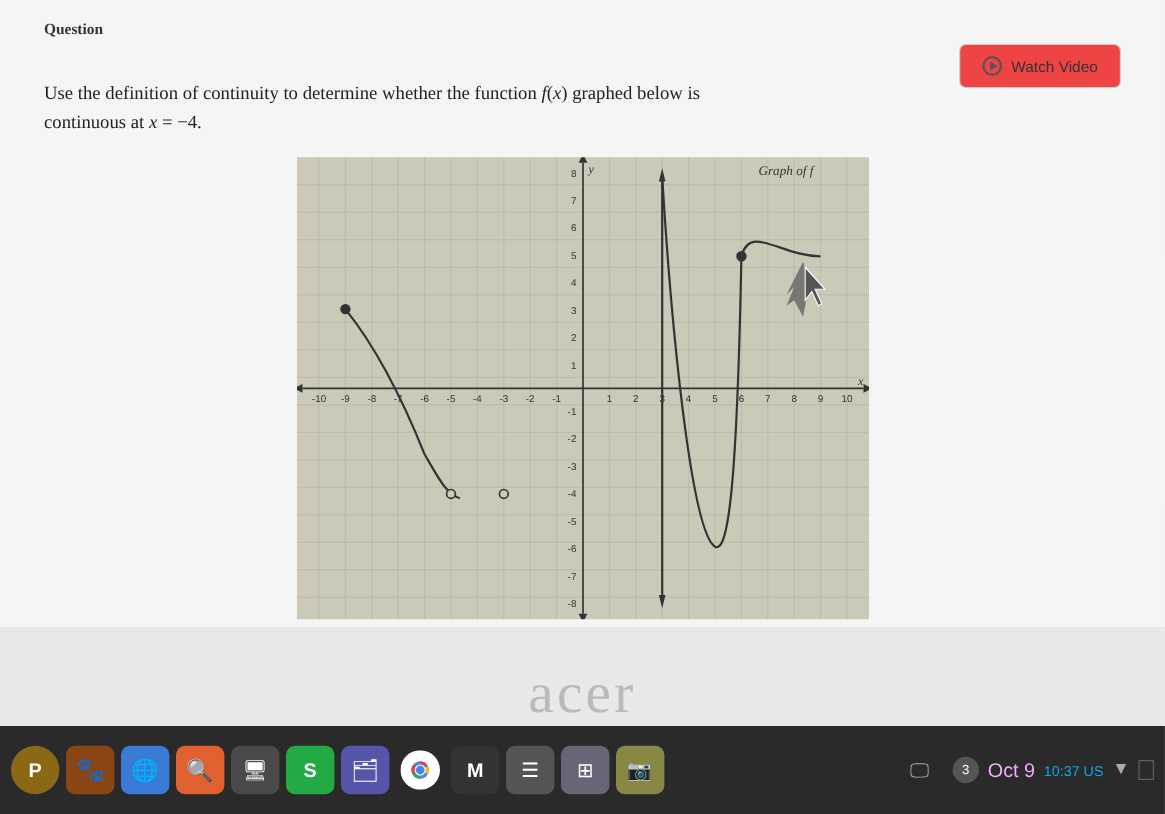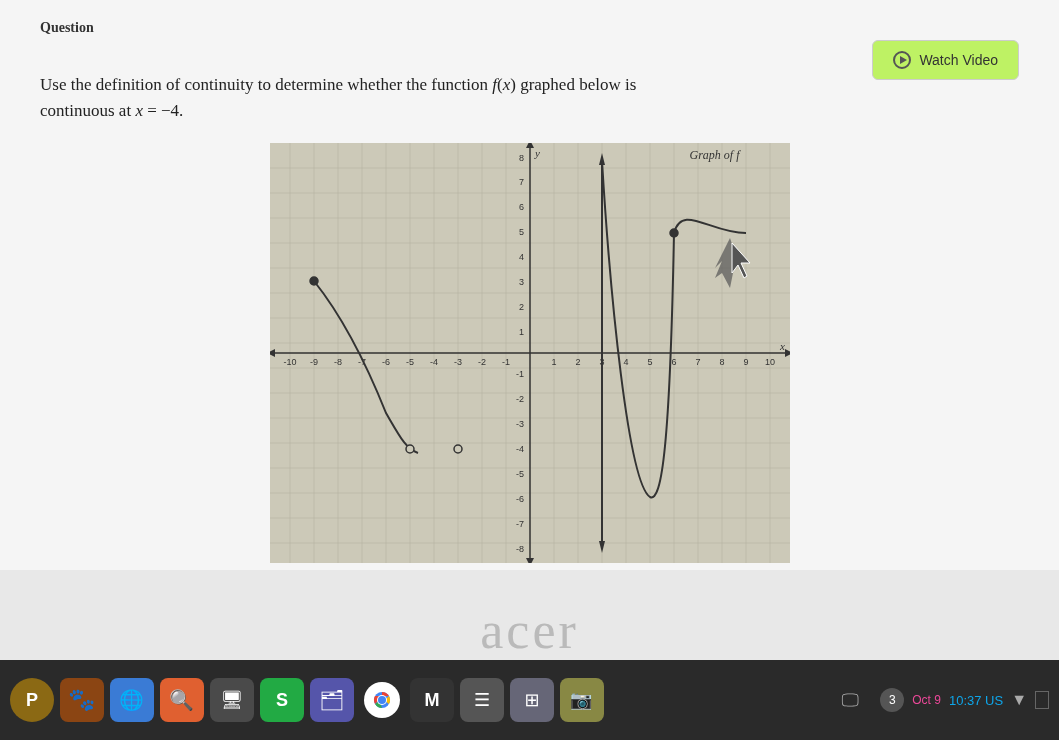--- a/index.html
+++ b/index.html
@@ -34,21 +34,21 @@
       line-height: 1.5;
       margin-bottom: 20px;
       max-width: 750px;
       margin-top: 36px;
     }
 
     .watch-video-btn {
       position: absolute;
       top: 40px;
       right: 40px;
-      background: #bef264;
+      background: #ef4444;
       border: 1px solid #ccc;
       border-radius: 6px;
       padding: 10px 20px;
       font-size: 14px;
       color: #333;
       cursor: pointer;
       display: flex;
       align-items: center;
       gap: 8px;
     }
@@ -130,22 +130,22 @@
     }
 
     .taskbar-right {
       margin-left: auto;
       display: flex;
       align-items: center;
       gap: 8px;
     }
 
     .taskbar-date {
-      color: #ec4899;
-      font-size: 12px;
+      color: #f0abfc;
+      font-size: 18px;
       font-family: sans-serif;
     }
 
     .taskbar-time {
       color: #0ea5e9;
       font-size: 13px;
       font-family: sans-serif;
     }
 
     .taskbar-badge {

